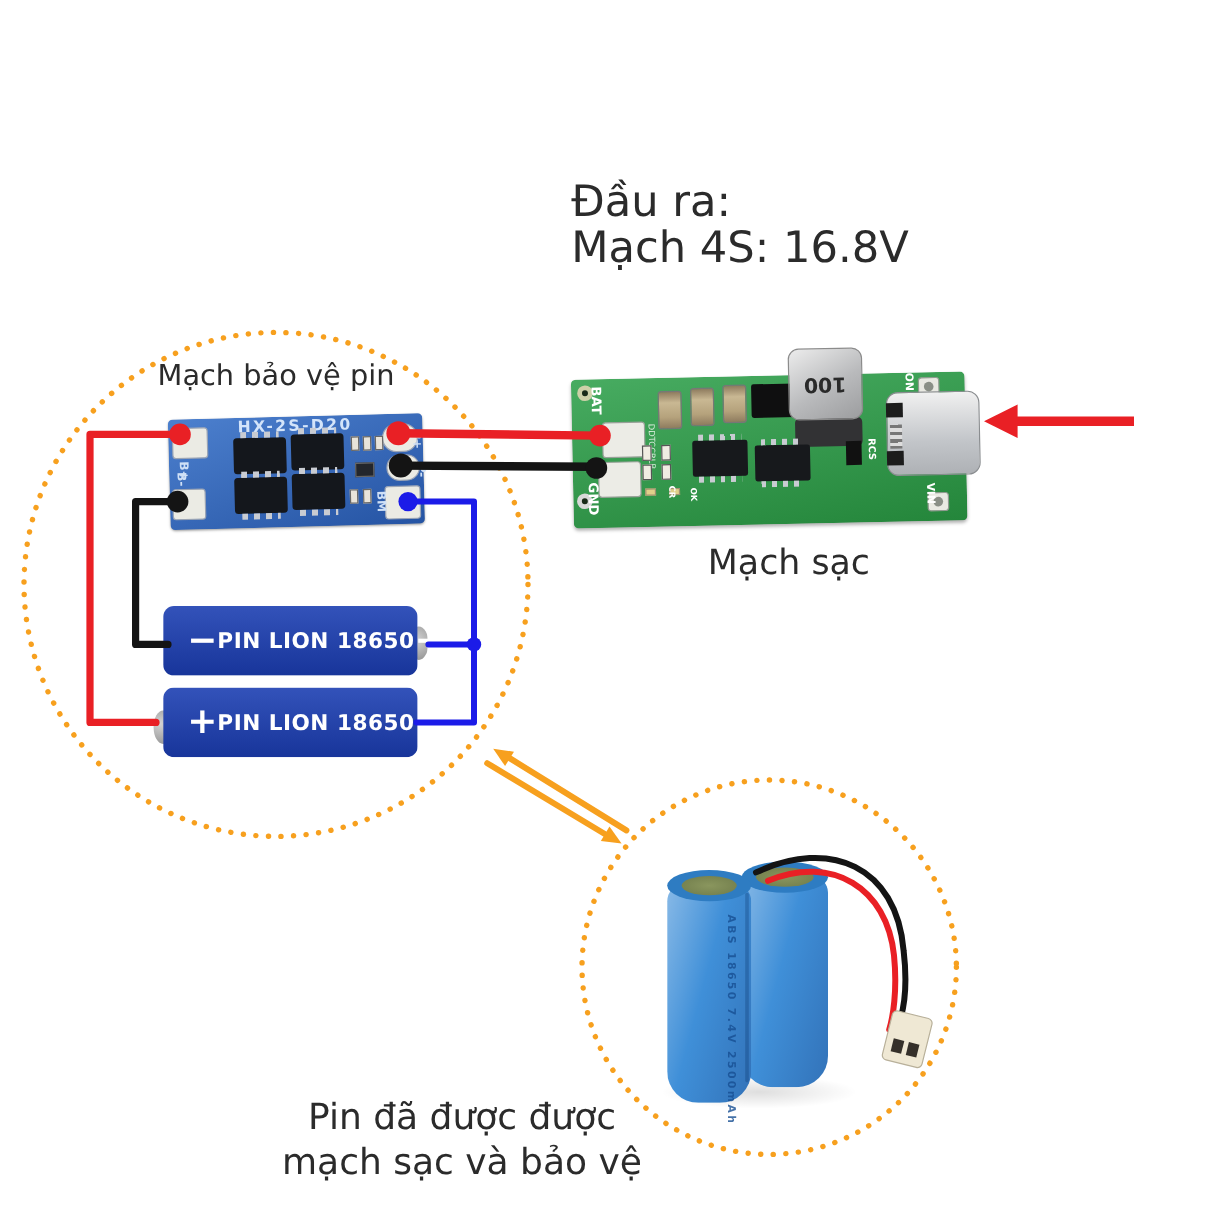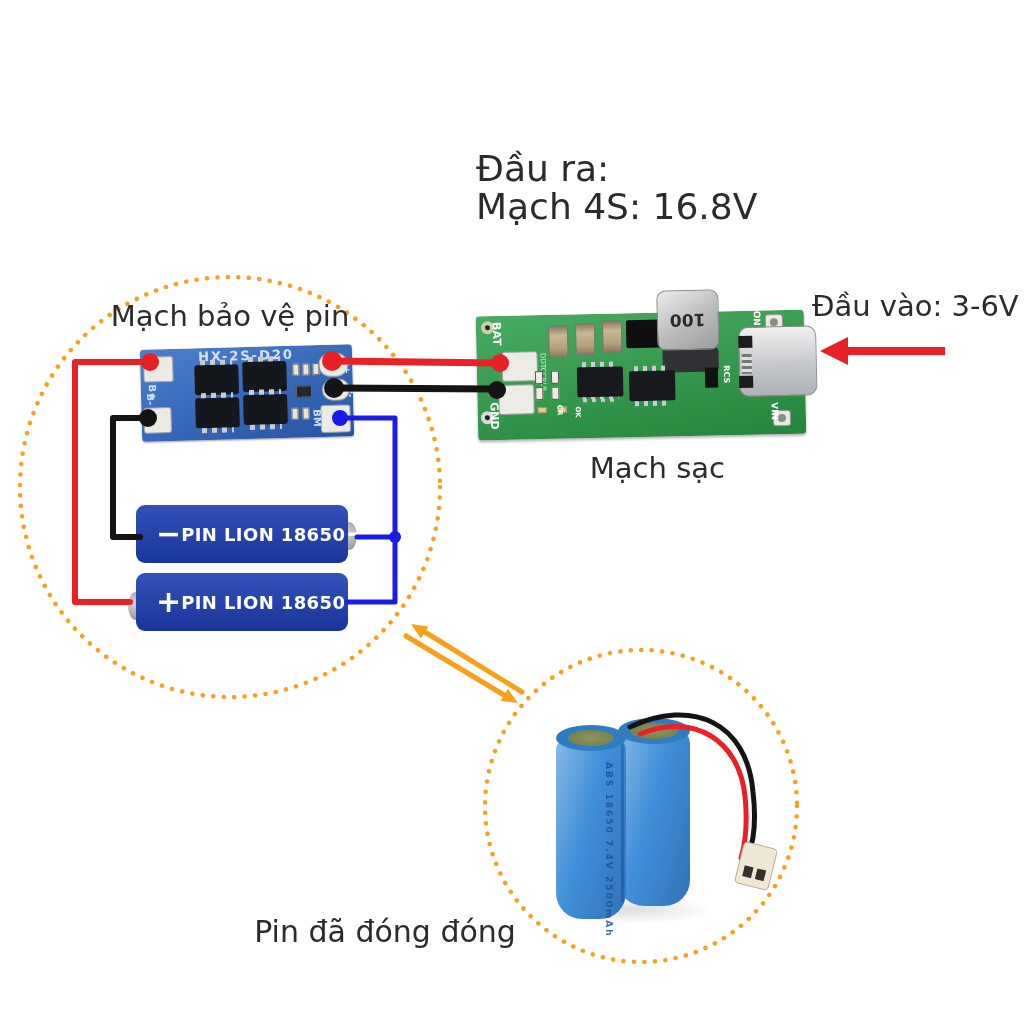--- a/index.html
+++ b/index.html
@@ -12,21 +12,21 @@
   
   #banner{left:0;top:0;width:368px;height:98px;
           background:linear-gradient(95deg,#F6A11D 0%,#F8A826 52%,#FBCE8F 78%,#fff 97%);}
   #banner .title{position:absolute;left:24px;top:14px;font-size:52px;font-weight:800;
                  color:#121212;letter-spacing:.5px;white-space:nowrap;}
 
   
   .cap{color:#2B2B2B;}
   #outBlock{left:476px;top:150px;font-size:36px;line-height:38px;}
   #inLabel{left:812px;top:289px;font-size:29px;white-space:nowrap;}
-  #protCaption{left:100px;top:299px;width:260px;text-align:center;font-size:29px;}
+  #protCaption{left:100px;top:299px;width:260px;text-align:center;font-size:24px;}
   #chgCaption{left:545px;top:451px;width:180px;text-align:right;font-size:29px;}
   #packCaption{left:230px;top:913px;width:310px;text-align:center;font-size:30px;line-height:37px;}
 
   
   #protBoard{left:141px;top:347px;width:212px;height:92px;border-radius:4px;
              transform:rotate(-1.5deg);
              background-image:linear-gradient(160deg,rgba(255,255,255,.14),rgba(0,0,40,.22));
              box-shadow:0 1px 2px rgba(0,0,0,.35);}
   #protModel{position:absolute;left:0;right:0;top:1px;text-align:center;font-size:13px;
              font-weight:700;letter-spacing:2px;color:#d3e4fa;}
@@ -254,20 +254,20 @@
       <rect x="745" y="868" width="9" height="11" fill="#35302a"></rect>
       <rect x="758" y="868" width="9" height="11" fill="#35302a"></rect>
     </g>
   </svg>
 
 
   <div class="abs cap" id="outBlock">
     <div>Đầu ra:</div>
     <div>Mạch 4S: 16.8V</div>
   </div>
-  <div class="abs cap" id="inLabel">Đầu vào: 3-6V</div>
   <div class="abs cap" id="protCaption">Mạch bảo vệ pin</div>
   <div class="abs cap" id="chgCaption">Mạch sạc</div>
   <div class="abs cap" id="packCaption">
-    <div>Pin đã đóng đóng</div>
+    <div>Pin đã được được</div>
+    <div>mạch sạc và bảo vệ</div>
   </div>
 
 </div>
 
 </body></html>

